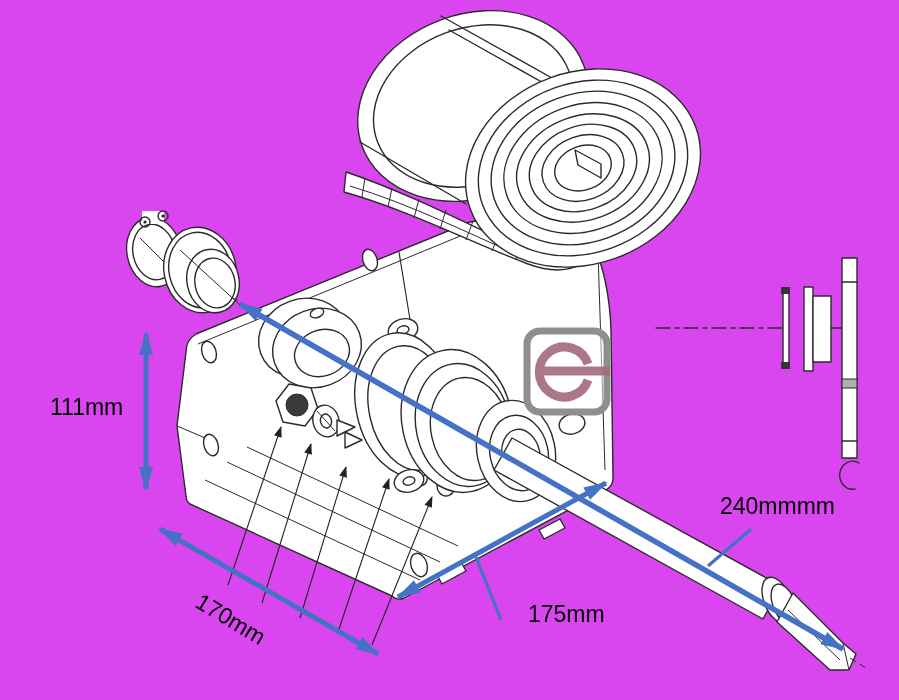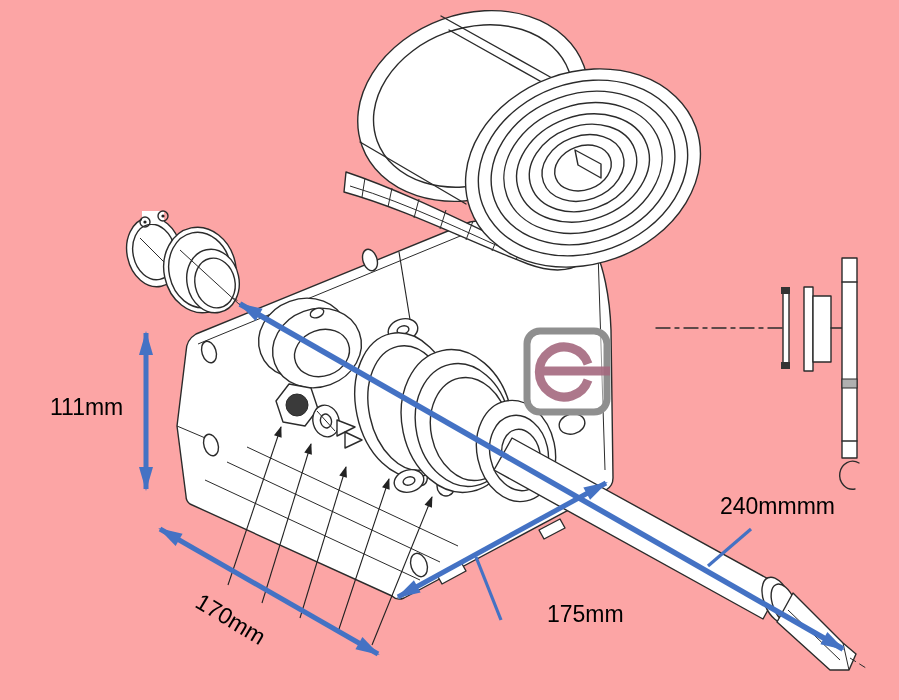--- a/index.html
+++ b/index.html
@@ -1,16 +1,16 @@
 <!DOCTYPE html>
 <html><head>
 <meta charset="utf-8">
 <style>
   html,body{margin:0;padding:0;background:#fff;}
-  #stage{position:relative;width:899px;height:700px;background:#fca5a5;overflow:hidden;
+  #stage{position:relative;width:899px;height:700px;background:#d946ef;overflow:hidden;
          font-family:"Liberation Sans",sans-serif;}
   svg{position:absolute;left:0;top:0;}
   .ln{stroke:#2b2b2b;stroke-width:1.4;fill:none;stroke-linecap:round;stroke-linejoin:round;}
   .lnw{stroke:#2b2b2b;stroke-width:1.4;fill:#ffffff;stroke-linejoin:round;}
   .thin{stroke:#2b2b2b;stroke-width:1;fill:none;}
   .fan{stroke:#222;stroke-width:1.1;fill:none;}
   .blue{stroke:#4472C4;fill:none;stroke-linecap:butt;}
   .dim-label{position:absolute;color:#000;font-size:23px;line-height:1.1;white-space:nowrap;}
   .rot{transform:rotate(31deg);transform-origin:0 0;}
 </style>
@@ -184,15 +184,15 @@
     <line class="blue" x1="146" y1="333" x2="146" y2="489" stroke-width="5" marker-start="url(#ab)" marker-end="url(#ab)" stroke="#4472C4"></line>
     <line class="blue" x1="160" y1="529" x2="378" y2="654" stroke-width="5" marker-start="url(#ab)" marker-end="url(#ab)" stroke="#4472C4"></line>
     <line class="blue" x1="398" y1="597" x2="606" y2="483" stroke-width="5" marker-start="url(#ab)" marker-end="url(#ab)" stroke="#4472C4"></line>
     <line class="blue" x1="476" y1="557" x2="501" y2="620" stroke-width="3.2" stroke="#4472C4"></line>
     <line class="blue" x1="751" y1="529" x2="708" y2="566" stroke-width="3.2" stroke="#4472C4"></line>
   </g>
 </svg>
 
 <div class="dim-label" style="left:50px;top:395px;">111mm</div>
 <div class="dim-label rot" style="left:204px;top:589px;">170mm</div>
-<div class="dim-label" style="left:547px;top:602px;">175mm</div>
+<div class="dim-label" style="left:528px;top:602px;">175mm</div>
 <div class="dim-label" style="left:720px;top:494px;">240mmmm</div>
 </div>
 
 </body></html>

